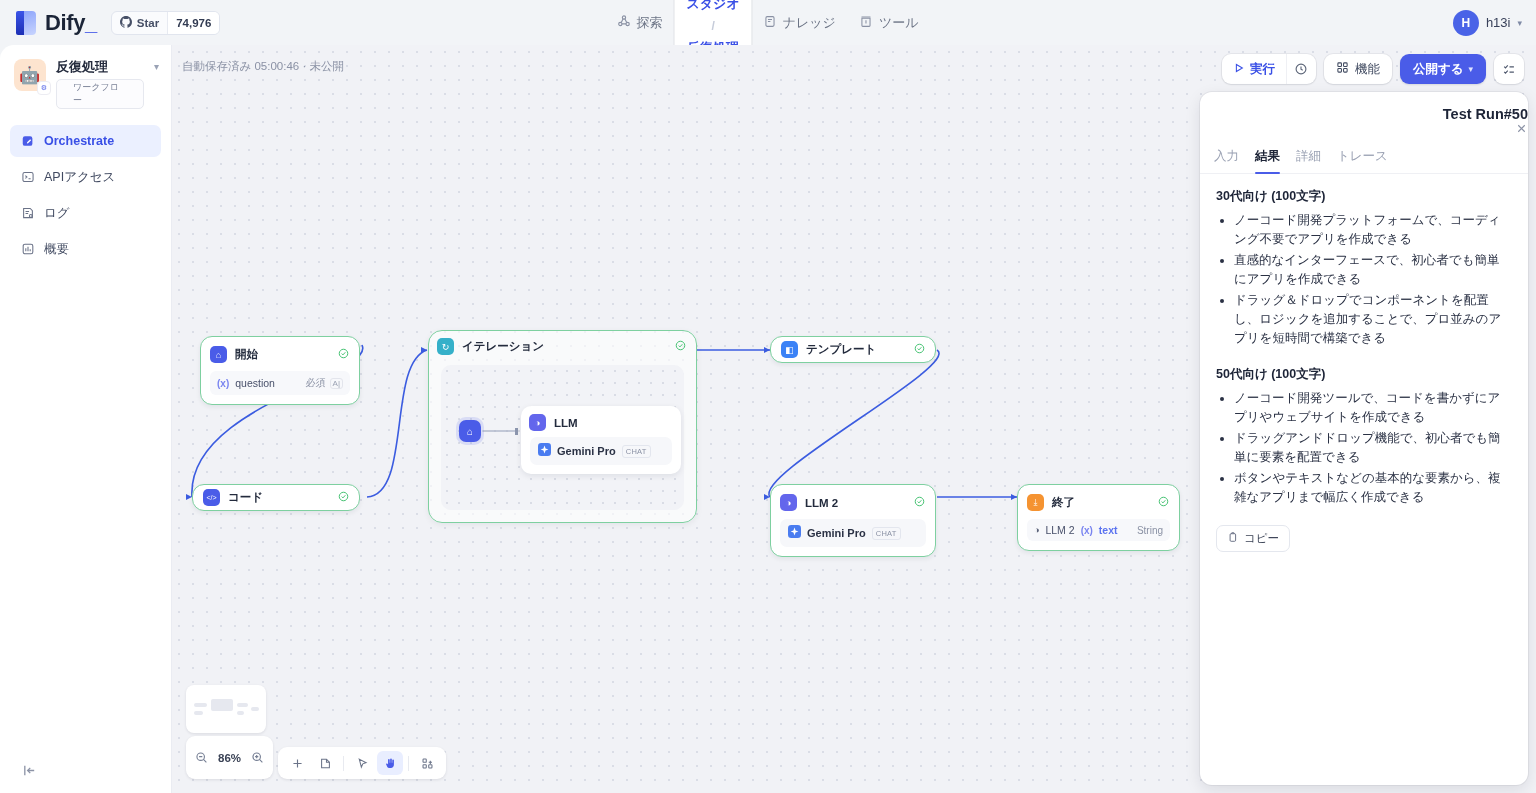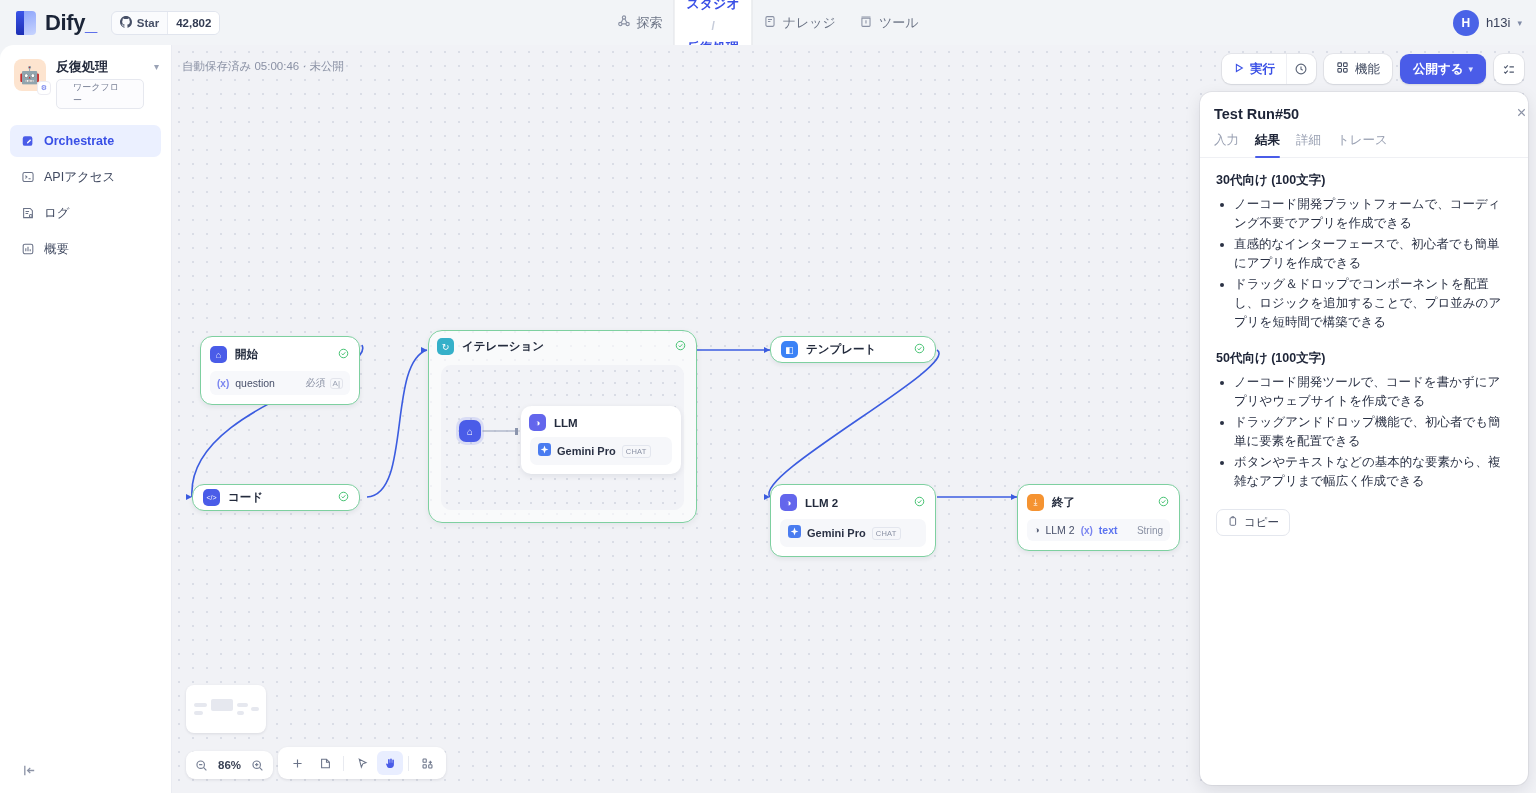--- a/index.html
+++ b/index.html
@@ -187,21 +187,21 @@
   }
 
   
   .minimap {
     position:absolute; left: 14px; bottom: 60px; width: 80px; height: 48px;
     background:#fff; border-radius: 8px; box-shadow: 0 1px 3px rgba(16,24,40,.1);
     overflow:hidden;
   }
   .mm-b { position:absolute; background:#e6e8ef; border-radius:2px; }
   .zoom-bar {
-    position:absolute; left: 14px; bottom: 14px; height: 28px; display:flex; align-items:center;
+    position:absolute; left: 14px; bottom: 14px; height: 43px; display:flex; align-items:center;
     background:#fff; border-radius: 9px; box-shadow: 0 1px 3px rgba(16,24,40,.1); padding: 0 9px; gap: 10px;
   }
   .zoom-val { font-size: 11.5px; color:#3a4255; font-weight:600; }
   .zico { color:#767f94; font-size:12px; cursor:pointer; display:flex;}
   .tool-bar {
     position:absolute; left: 106px; bottom: 14px; height: 32px; display:flex; align-items:center;
     background:#fff; border-radius: 9px; box-shadow: 0 1px 3px rgba(16,24,40,.1); padding: 0 6px; gap: 2px;
   }
   .tool {
     width: 26px; height: 24px; display:flex;align-items:center;justify-content:center;
@@ -210,21 +210,21 @@
   .tool.active { background:#e9eeff; color:#4a5ce8; }
   .tool-div { width:1px; height:15px; background:#e8eaf0; margin: 0 3px;}
 
   
   .panel {
     position: absolute; right: 8px; top: 92px; width: 328px; height: 693px;
     background: #fff; border-radius: 12px;
     box-shadow: 0 5px 16px rgba(16,24,40,.10), 0 0 0 1px rgba(16,24,40,.05);
     overflow: hidden;
   }
-  .panel-head { display:flex; align-items:flex-end; padding: 14px 0 0 14px; }
+  .panel-head { display:flex; align-items:flex-end; padding: 14px 0 0 14px; flex-direction: column; }
   .panel-title { font-size: 14.5px; font-weight: 700; color: #1d2437; flex:1;}
   .panel-close { color: #8b92a5; font-size: 14px; cursor:pointer; }
   .tabs { display:flex; gap: 16px; padding: 10px 14px 0 14px; border-bottom: 1px solid #eff0f4;}
   .tab {
     font-size: 12.5px; color: #9aa1b3; padding-bottom: 8px; cursor:pointer; position:relative;
   }
   .tab.active { color: #1d2437; font-weight: 700; }
   .tab.active:after {
     content:""; position:absolute; left:0; right:0; bottom:-1px; height:2px; background:#4a5ce8; border-radius:2px;
   }
@@ -255,21 +255,21 @@
   </div>
   <div class="star-pill">
     <span class="sp-left">
       <span>
         <svg width="12" height="12" viewBox="0 0 16 16" fill="#475067">
             <path d="M8 0C3.58 0 0 3.58 0 8c0 3.54 2.29 6.53 5.47 7.59.4.07.55-.17.55-.38l-.01-1.34c-2.23.48-2.7-1.07-2.7-1.07-.36-.93-.89-1.18-.89-1.18-.73-.5.05-.49.05-.49.81.06 1.23.83 1.23.83.72 1.23 1.88.87 2.34.67.07-.52.28-.87.51-1.07-1.78-.2-3.64-.89-3.64-3.95 0-.87.31-1.59.82-2.15-.08-.2-.36-1.02.08-2.12 0 0 .67-.21 2.2.82a7.6 7.6 0 014 0c1.53-1.03 2.2-.82 2.2-.82.44 1.1.16 1.92.08 2.12.51.56.82 1.28.82 2.15 0 3.07-1.87 3.75-3.65 3.95.29.25.54.73.54 1.48l-.01 2.2c0 .21.15.46.55.38A8 8 0 0016 8c0-4.42-3.58-8-8-8z"></path>
           </svg>
       </span>
       <span>Star</span>
     </span>
-    <span class="sp-right">42,802</span>
+    <span class="sp-right">74,976</span>
   </div>
 
   <div class="nav-center">
     <div class="nav-item">
       <span>
         <svg width="13" height="13" viewBox="0 0 16 16" fill="none" stroke="#8a91a4" stroke-width="1.4">
             <circle cx="8" cy="3" r="2"></circle>
             <circle cx="3.5" cy="11" r="2"></circle>
             <circle cx="12.5" cy="11" r="2"></circle>
             <path d="M7 4.6 4.8 9M9 4.6 11.2 9M5.5 11h5"></path>

